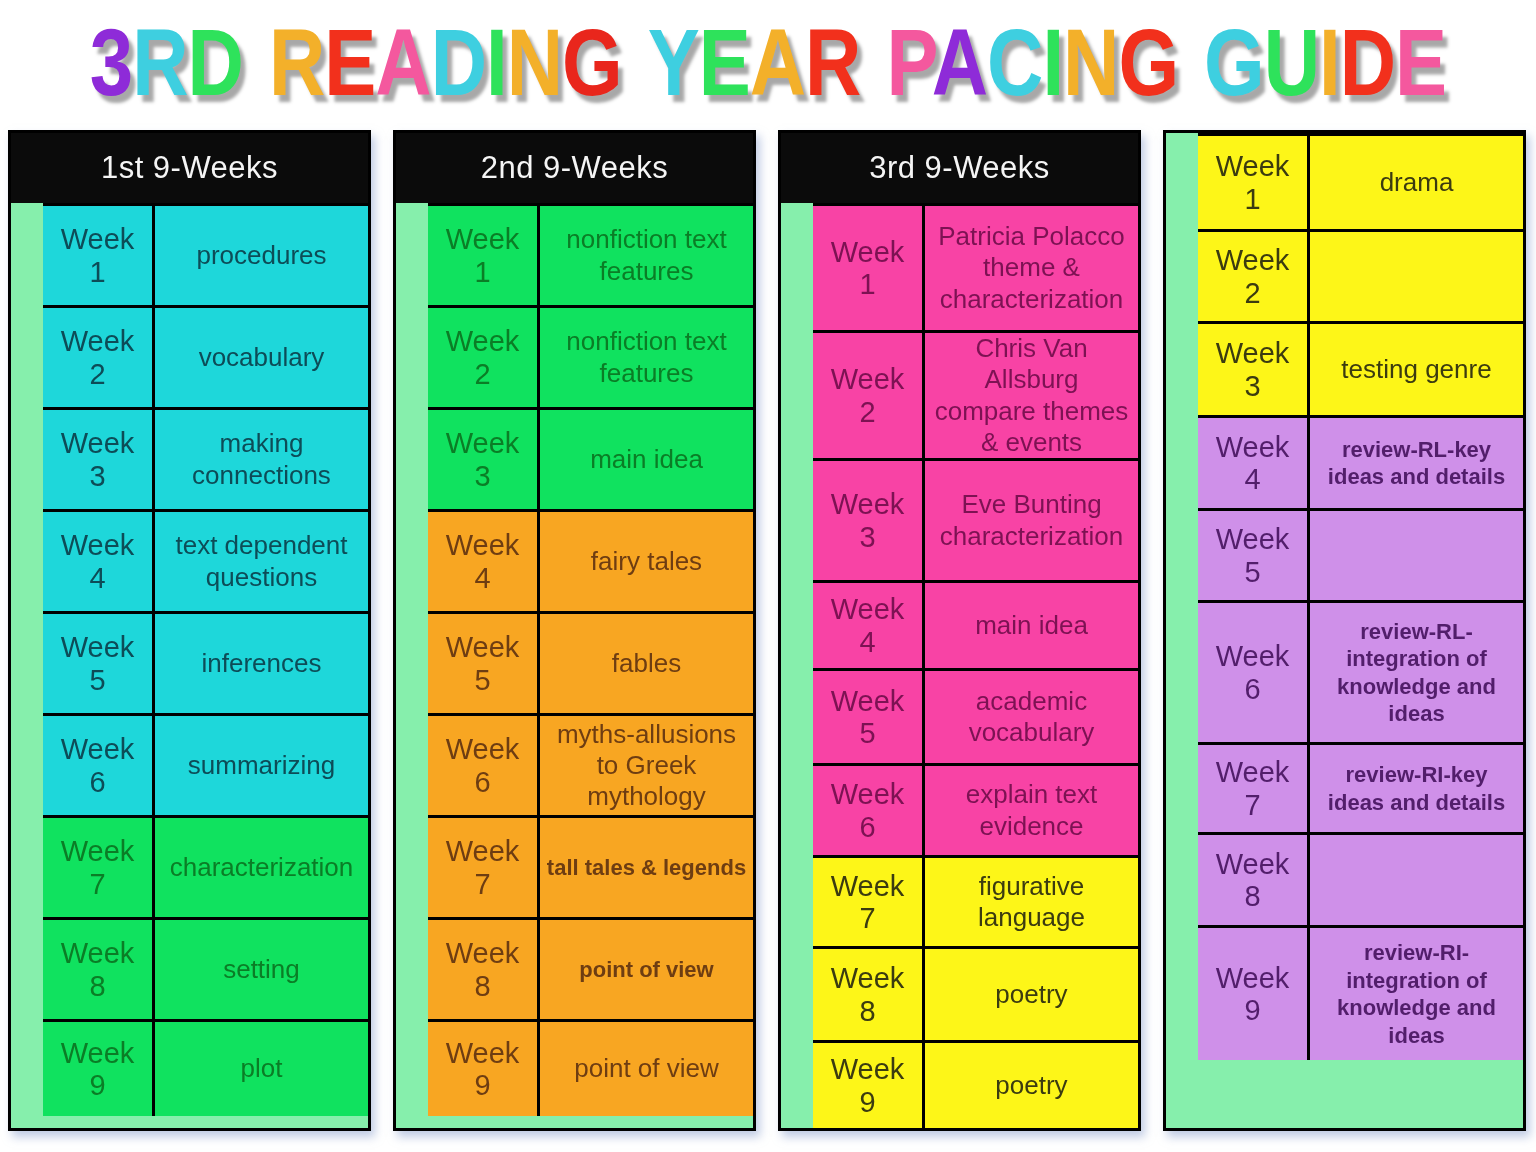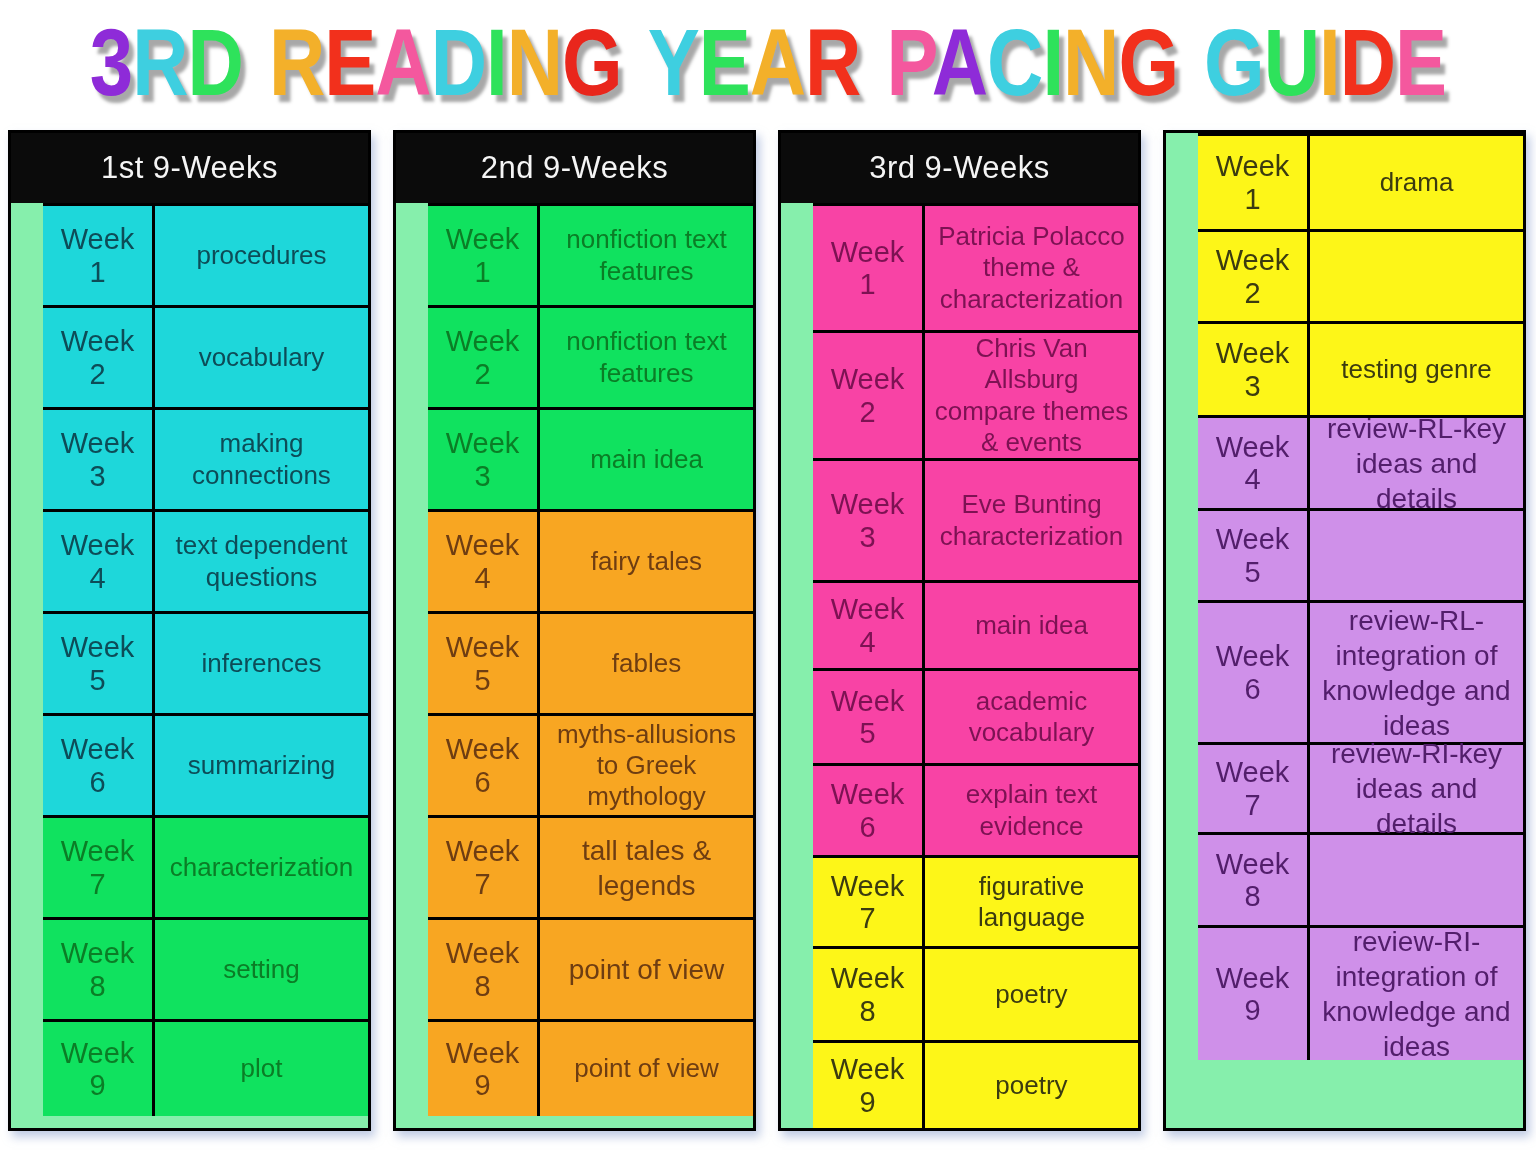--- a/index.html
+++ b/index.html
@@ -70,21 +70,21 @@
   .tp {
     flex: 1 1 auto;
     display: flex;
     align-items: center;
     justify-content: center;
     text-align: center;
     font-size: 26px;
     line-height: 1.2;
     padding: 0 6px;
   }
-  .row.small .tp { font-size: 28px; line-height: 1.25; }
+  .row.small .tp { font-size: 22px; line-height: 1.25; font-weight: bold; }
   
   .t3 .row:nth-child(1) { height: 127px; }
   .t3 .row:nth-child(2) { height: 128px; }
   .t3 .row:nth-child(3) { height: 122px; }
   .t3 .row:nth-child(4) { height: 88px; }
   .t3 .row:nth-child(5) { height: 95px; }
   .t3 .row:nth-child(6) { height: 92px; }
   .t3 .row:nth-child(7) { height: 91px; }
   .t3 .row:nth-child(8) { height: 94px; }
   .t3 .row:nth-child(9) { height: 88px; }

